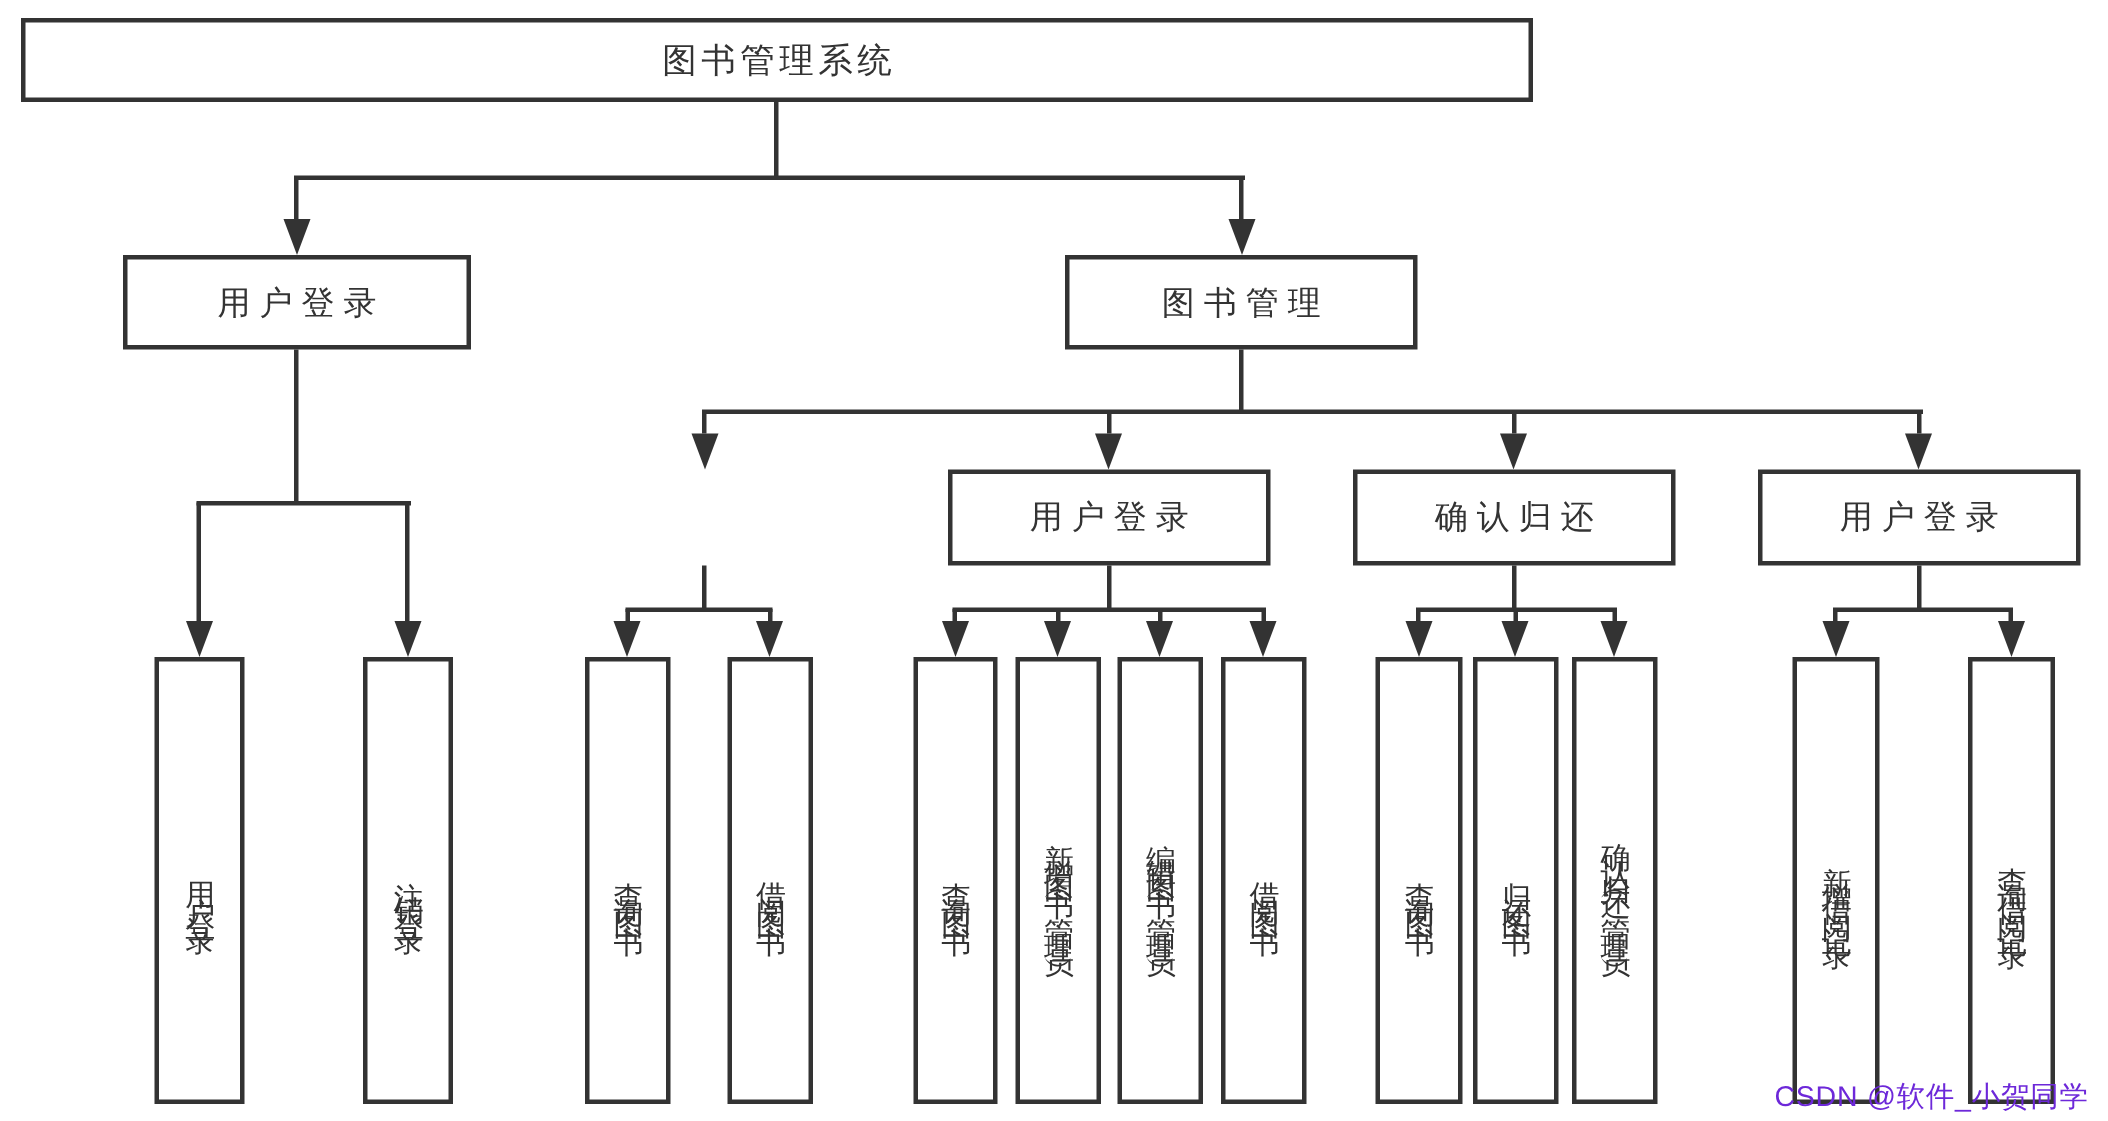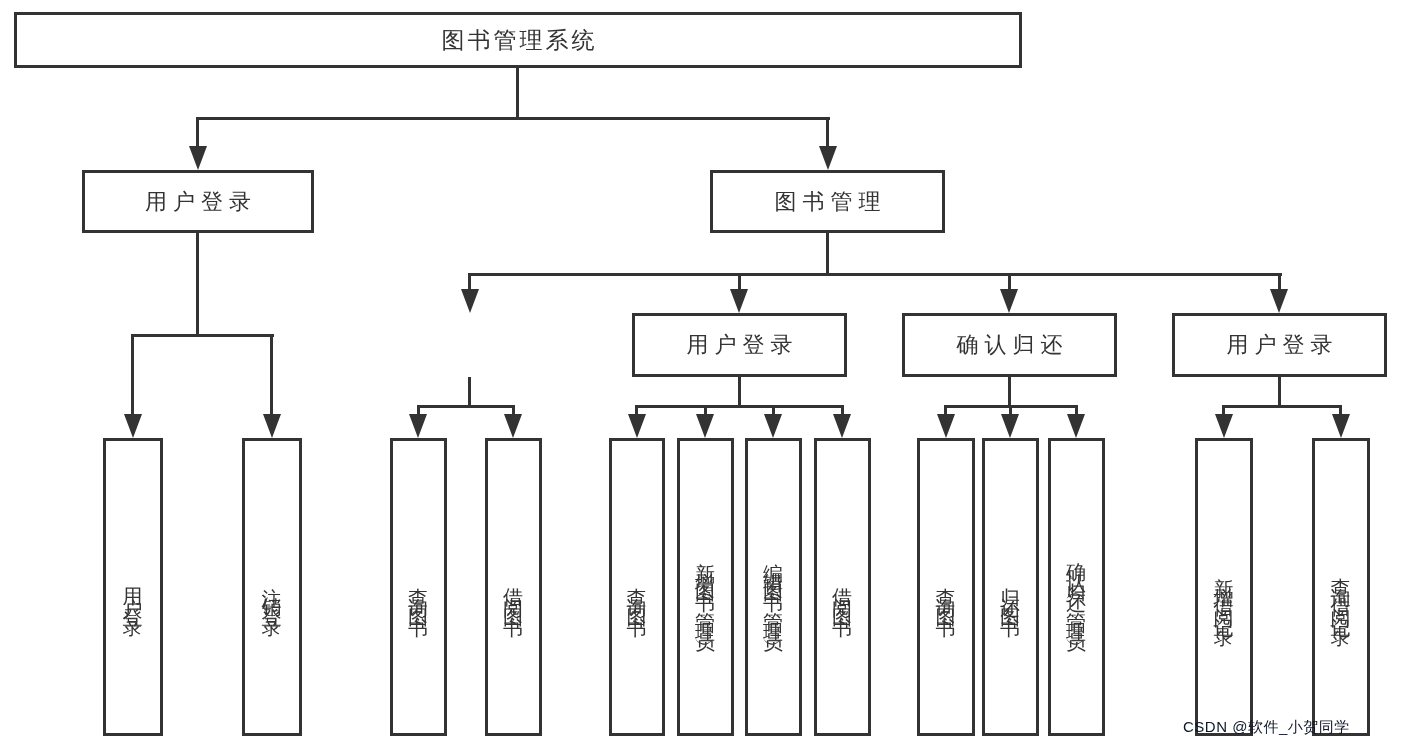--- a/index.html
+++ b/index.html
@@ -34,23 +34,23 @@
   .hline { position:absolute; height:3px; background:#333333; }
   .arrow {
     position:absolute; width:0; height:0;
     border-left:9px solid transparent;
     border-right:9px solid transparent;
     border-top:24px solid #333333;
   }
   .watermark {
     position:absolute;
     left:1183px; top:718px;
-    font-size:15px;
+    font-size:19px;
     letter-spacing:0.5px;
-    color:#0f172a;
+    color:#6d28d9;
     white-space:nowrap;
   }
 </style>
 </head>
 <body>
 
 <div id="canvas">
 
   <div class="box hbox title" style="left:14px; top:12px; width:1008px; height:56px;">
     <span>图书管理系统</span>

